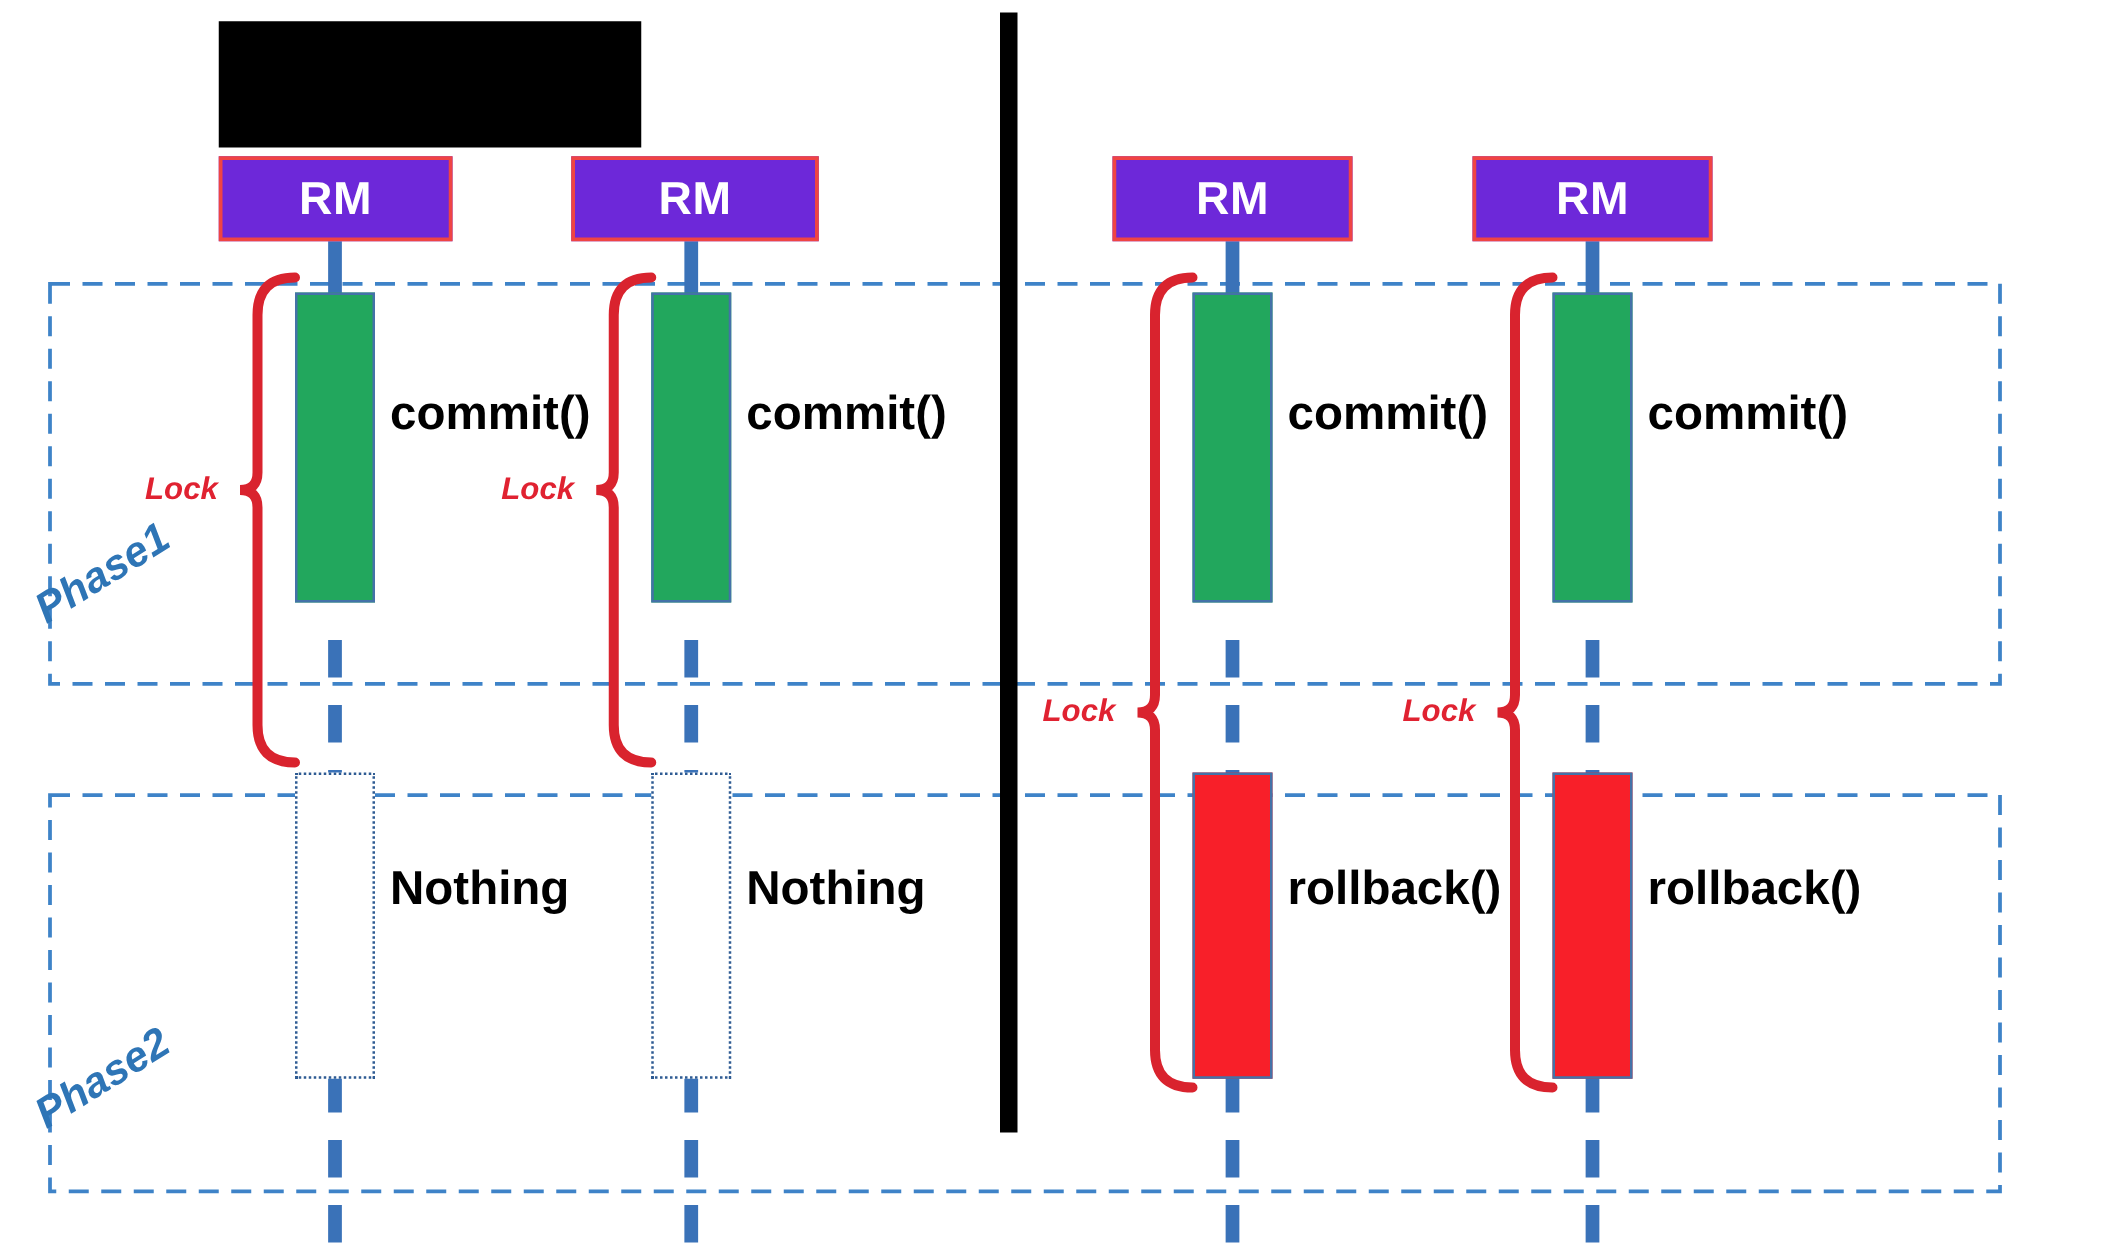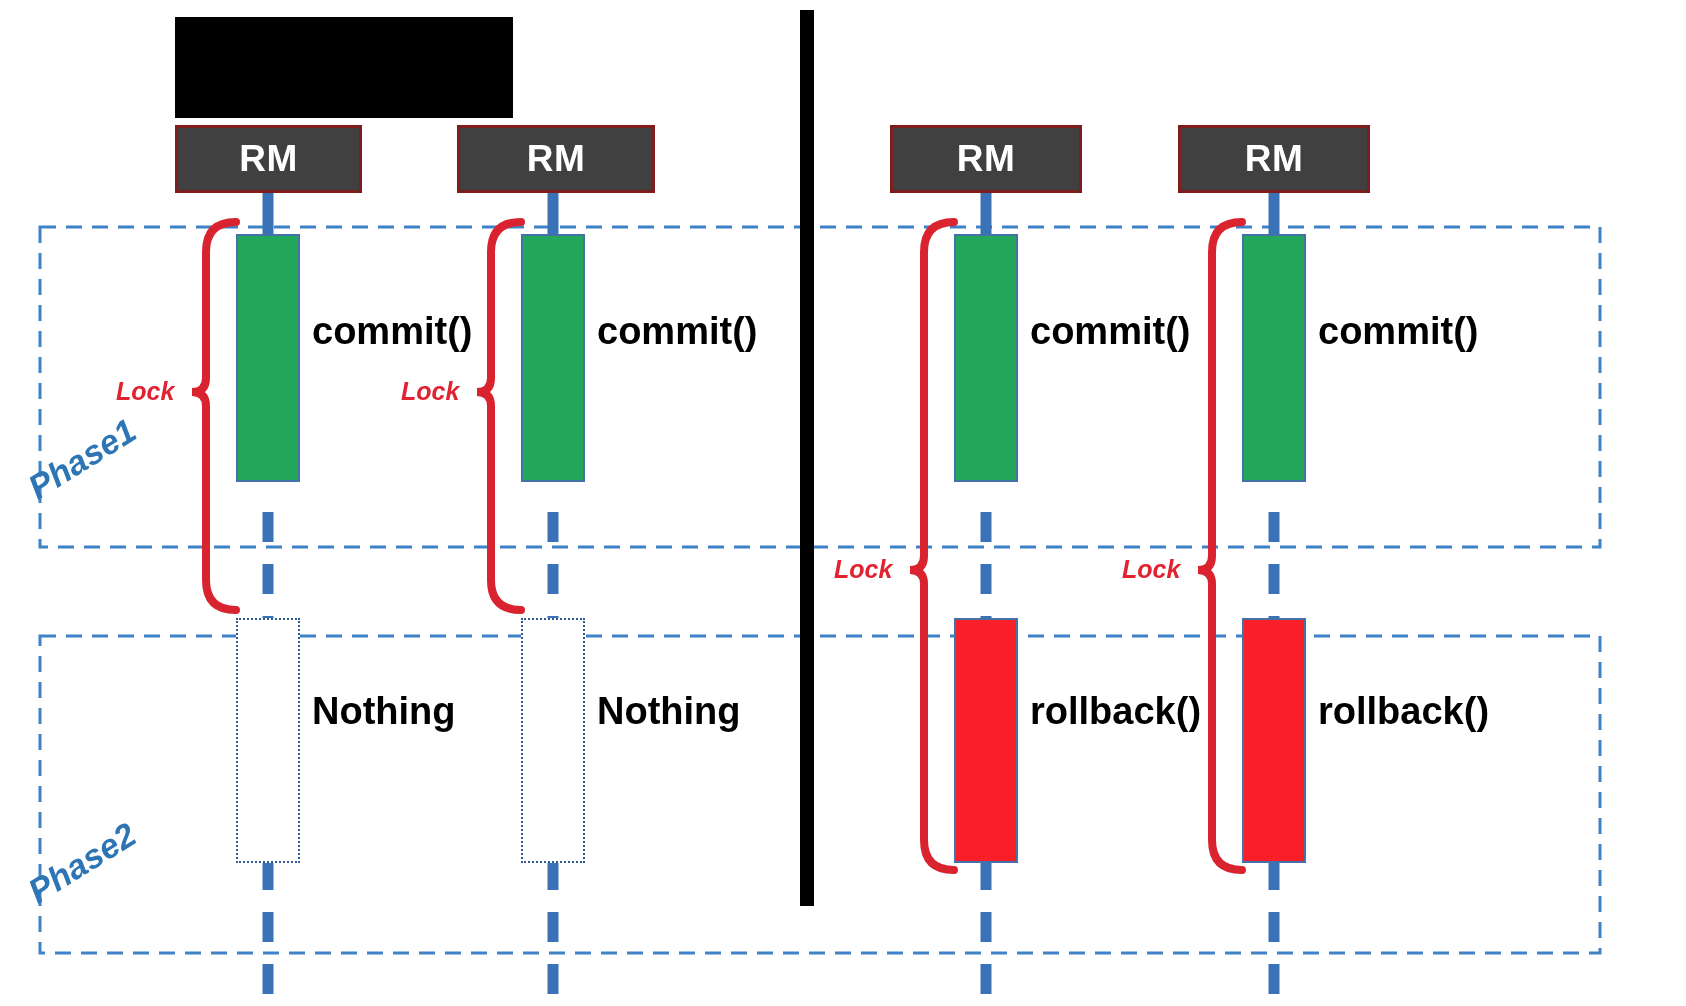--- a/index.html
+++ b/index.html
@@ -19,22 +19,22 @@
   }
   #svg-layer {
     position: absolute;
     left: 0;
     top: 0;
     width: 1686px;
     height: 1006px;
   }
   .rm-box {
     position: absolute;
-    background: #404040;
-    border: 3px solid #7f1d1d;
+    background: #6d28d9;
+    border: 3px solid #ef4444;
     box-sizing: border-box;
     display: flex;
     align-items: center;
     justify-content: center;
     color: #ffffff;
     font-weight: bold;
     font-size: 37px;
     letter-spacing: 0.5px;
     font-family: "Liberation Sans", sans-serif;
   }

